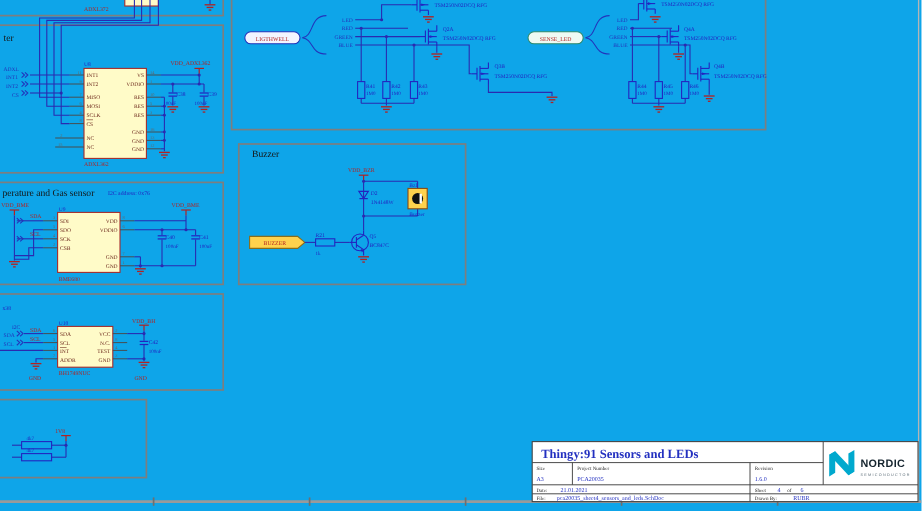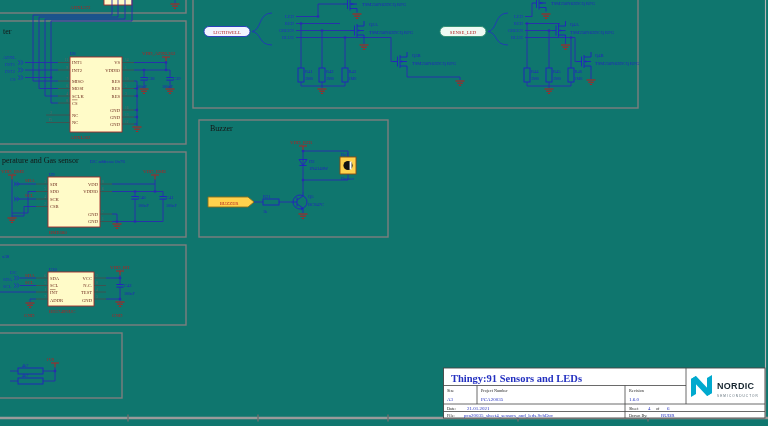--- a/index.html
+++ b/index.html
@@ -1,16 +1,16 @@
 <!DOCTYPE html>
 <html><head>
 <meta charset="utf-8">
 <style>
   html,body{margin:0;padding:0;background:#fff;}
-  #sheet{position:relative;width:768px;height:426px;background:#0f766e;overflow:hidden;
+  #sheet{position:relative;width:768px;height:426px;background:#0ea5e9;overflow:hidden;
          font-family:"Liberation Serif",serif;}
   svg text{font-family:"Liberation Serif",serif;}
   .wire{stroke:#2a2ab0;stroke-width:0.9;fill:none;}
   .stub{stroke:#4a4a4a;stroke-width:0.8;fill:none;}
   .boxline{fill:none;stroke:#7e7e7e;stroke-width:1.4;}
   .comp{fill:#fffbc8;stroke:#a52a2a;stroke-width:0.9;}
   .dot{fill:#2a2ab0;stroke:none;}
   .gndsym line{stroke:#b22222;stroke-width:1.1;}
   .pwrsym line{stroke:#b22222;stroke-width:1;}
   .capsym line{stroke:#2323c0;stroke-width:1;}

